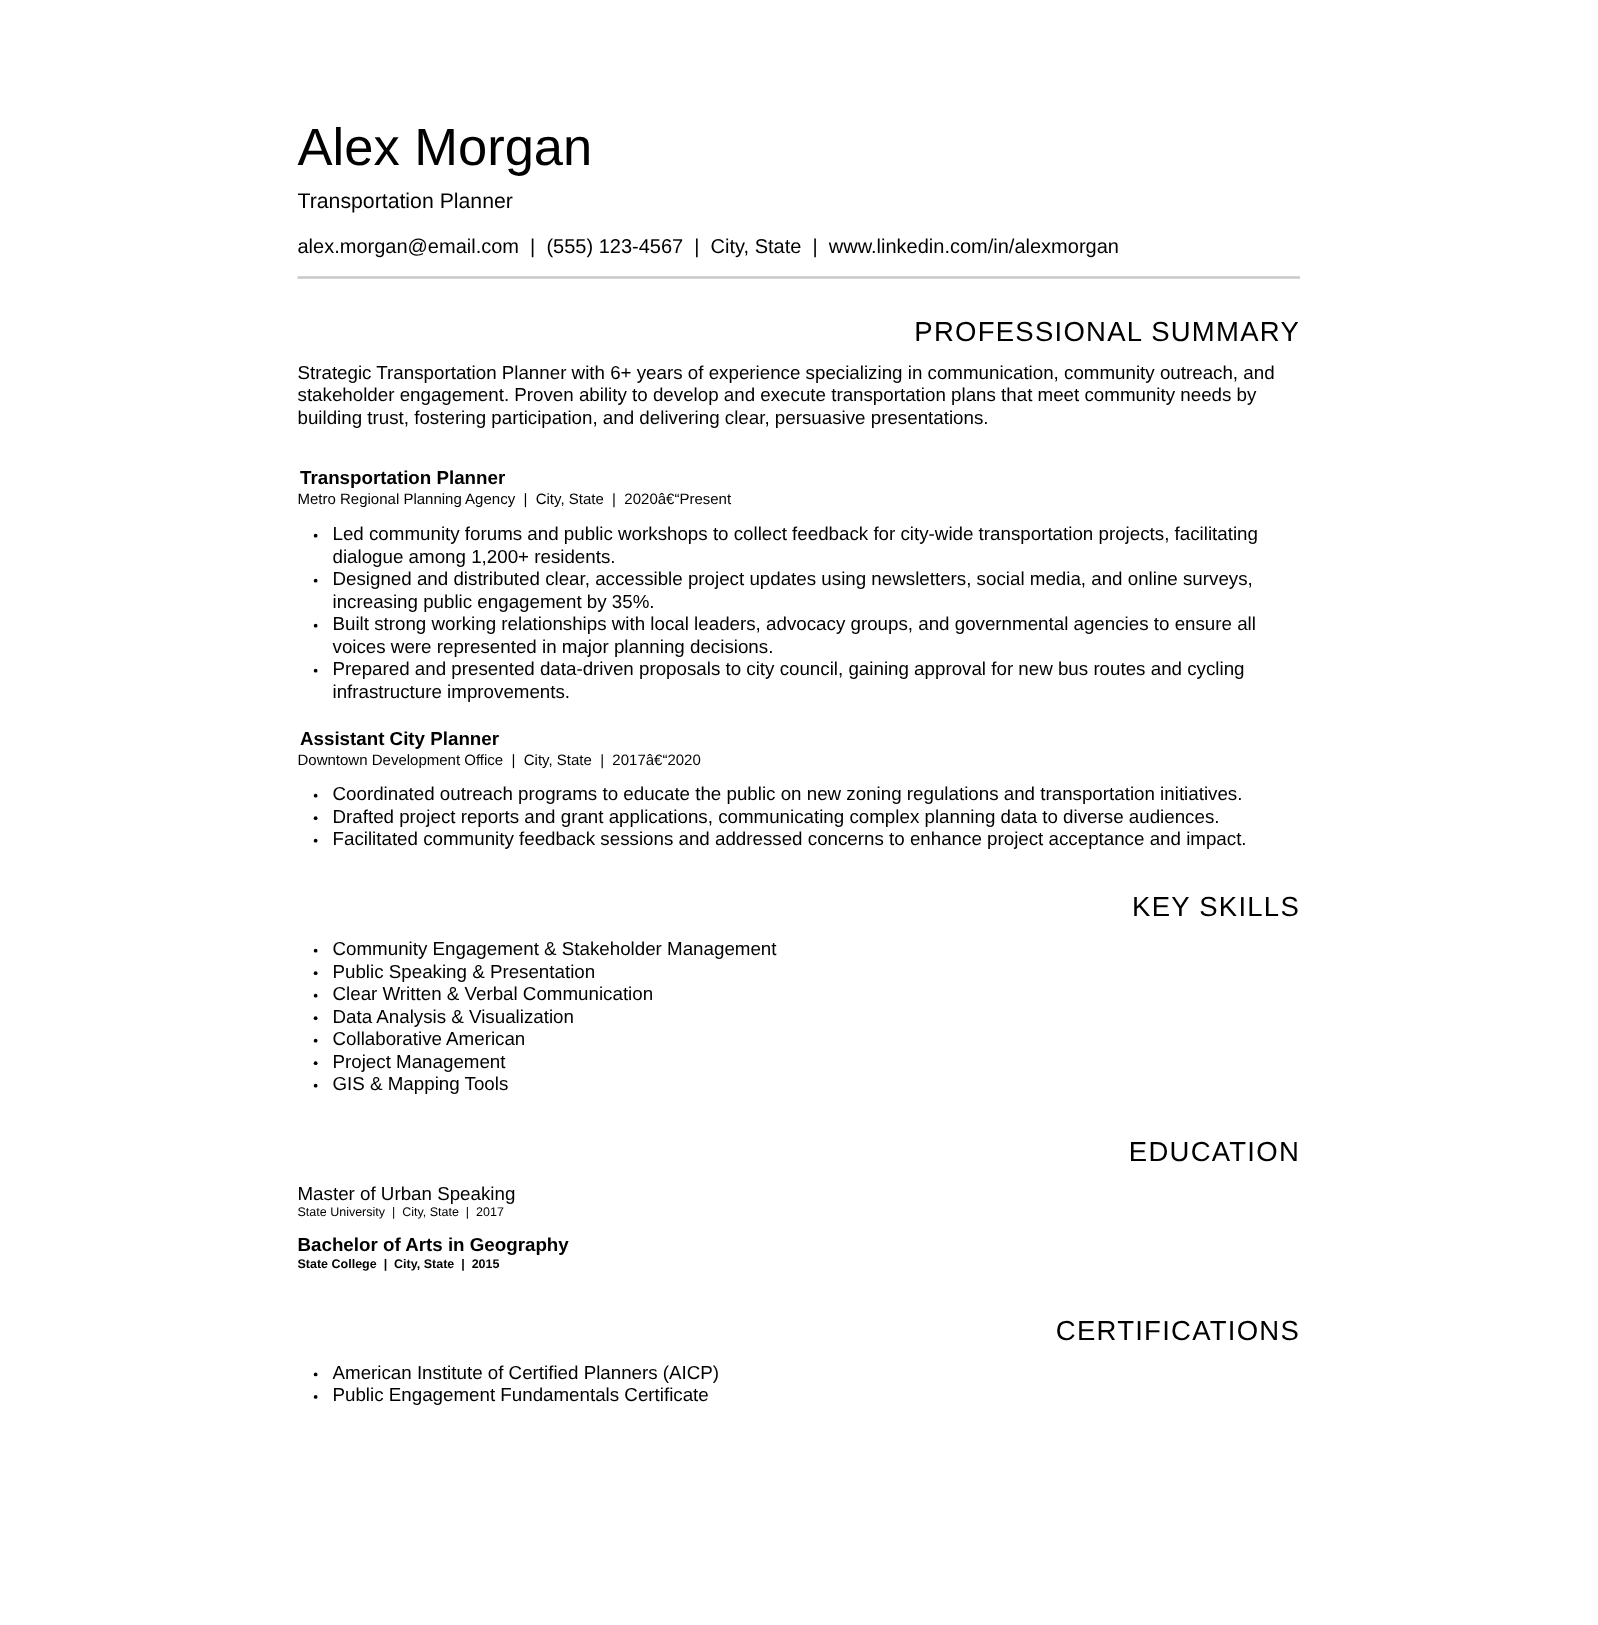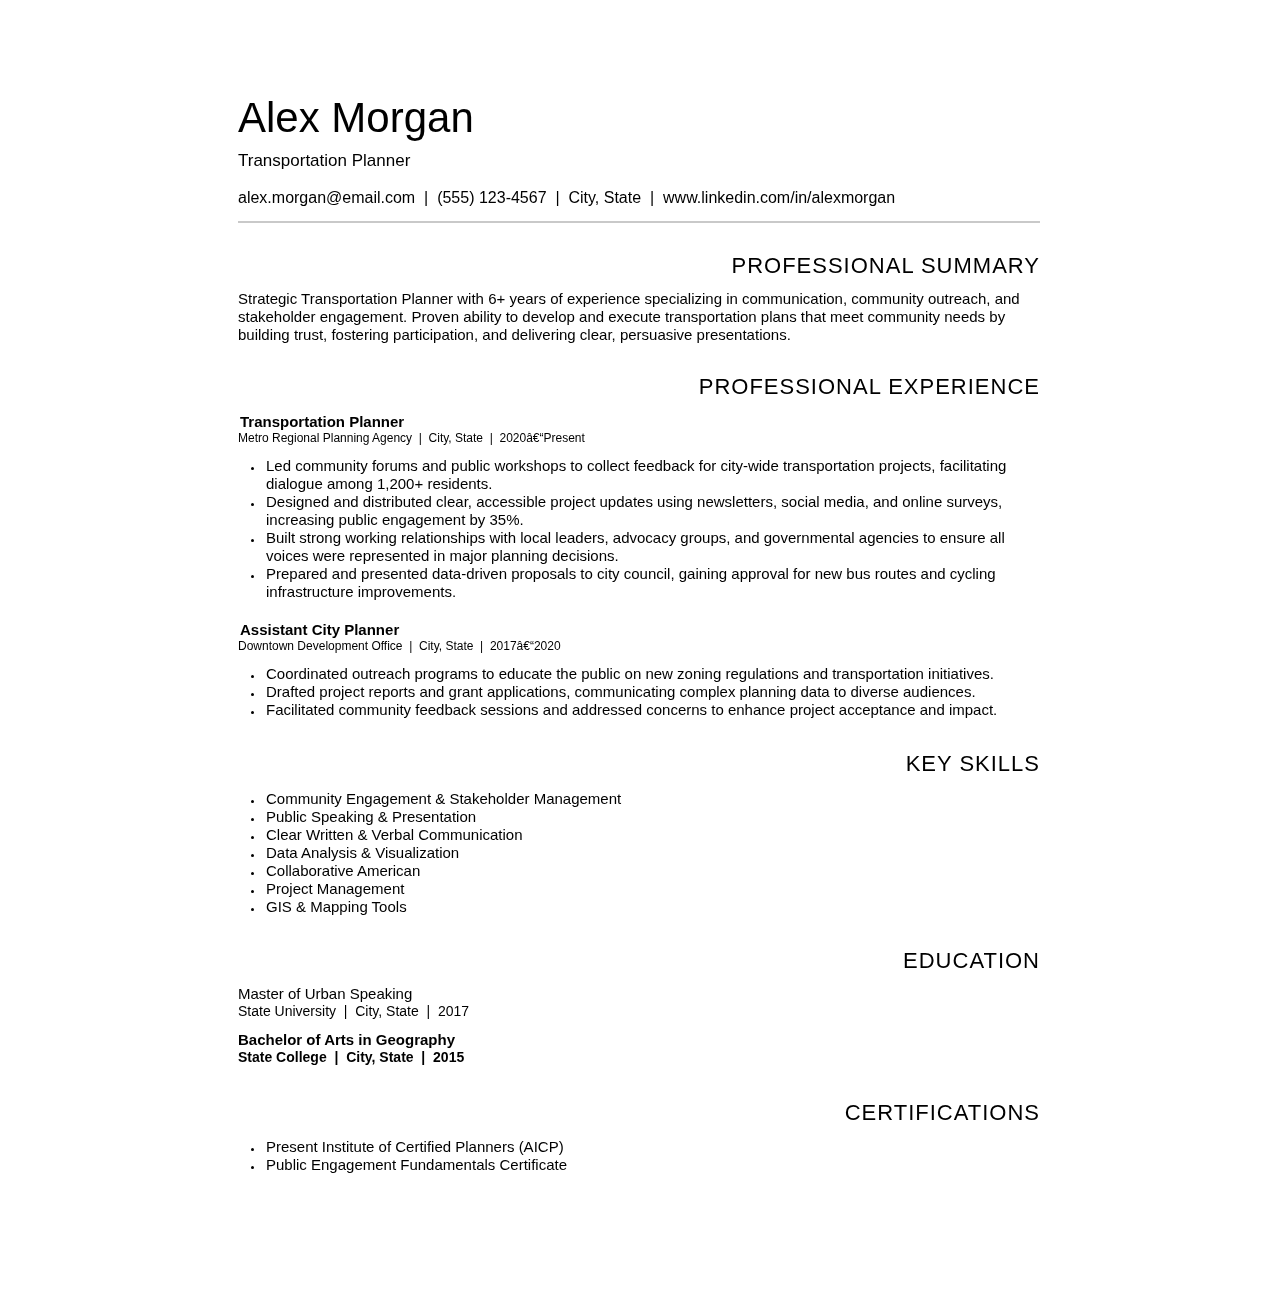--- a/index.html
+++ b/index.html
@@ -86,21 +86,21 @@
     line-height: 1.2;
   }
   ul.bullet-list li { margin: 0; padding-left: 2px; }
   ul.bullet-list li::marker { font-size: 11px; }
 
   
   .education-entry { margin-top: 7px; }
   .education-entry + .education-entry { margin-top: 11px; font-weight: bold; }
   .degree-name { font-size: 15px; line-height: 1.2; }
   .education-meta {
-    font-size: 14px;
+    font-size: 10px;
     line-height: 1.2;
     white-space: pre-wrap;
   }
 
   .section-certifications { margin-top: 34px; }
   .section-key-skills { margin-top: 32px; }
   .section-education { margin-top: 32px; }
 </style>
 </head>
 <body>
@@ -113,21 +113,20 @@
     <div class="contact-line">alex.morgan@email.com  |  (555) 123-4567  |  City, State  |  www.linkedin.com/in/alexmorgan</div>
     <hr class="header-divider">
   </header>
 
   <section class="section section-summary">
     <h2 class="section-heading">PROFESSIONAL SUMMARY</h2>
     <p class="body-text">Strategic Transportation Planner with 6+ years of experience specializing in communication, community outreach, and stakeholder engagement. Proven ability to develop and execute transportation plans that meet community needs by building trust, fostering participation, and delivering clear, persuasive presentations.</p>
   </section>
 
   <section class="section section-experience">
-    <h2 class="section-heading">PROFESSIONAL EXPERIENCE</h2>
 
     <div class="job-entry">
       <div class="job-title">Transportation Planner</div>
       <div class="job-meta">Metro Regional Planning Agency  |  City, State  |  2020â€“Present</div>
       <ul class="bullet-list">
         <li>Led community forums and public workshops to collect feedback for city-wide transportation projects, facilitating dialogue among 1,200+ residents.</li>
         <li>Designed and distributed clear, accessible project updates using newsletters, social media, and online surveys, increasing public engagement by 35%.</li>
         <li>Built strong working relationships with local leaders, advocacy groups, and governmental agencies to ensure all voices were represented in major planning decisions.</li>
         <li>Prepared and presented data-driven proposals to city council, gaining approval for new bus routes and cycling infrastructure improvements.</li>
       </ul>
@@ -165,18 +164,18 @@
     </div>
     <div class="education-entry">
       <div class="degree-name">Bachelor of Arts in Geography</div>
       <div class="education-meta">State College  |  City, State  |  2015</div>
     </div>
   </section>
 
   <section class="section section-certifications">
     <h2 class="section-heading">CERTIFICATIONS</h2>
     <ul class="bullet-list">
-      <li>Present Institute of Certified Planners (AICP)</li>
+      <li>American Institute of Certified Planners (AICP)</li>
       <li>Public Engagement Fundamentals Certificate</li>
     </ul>
   </section>
 
 </div>
 
 </body></html>

